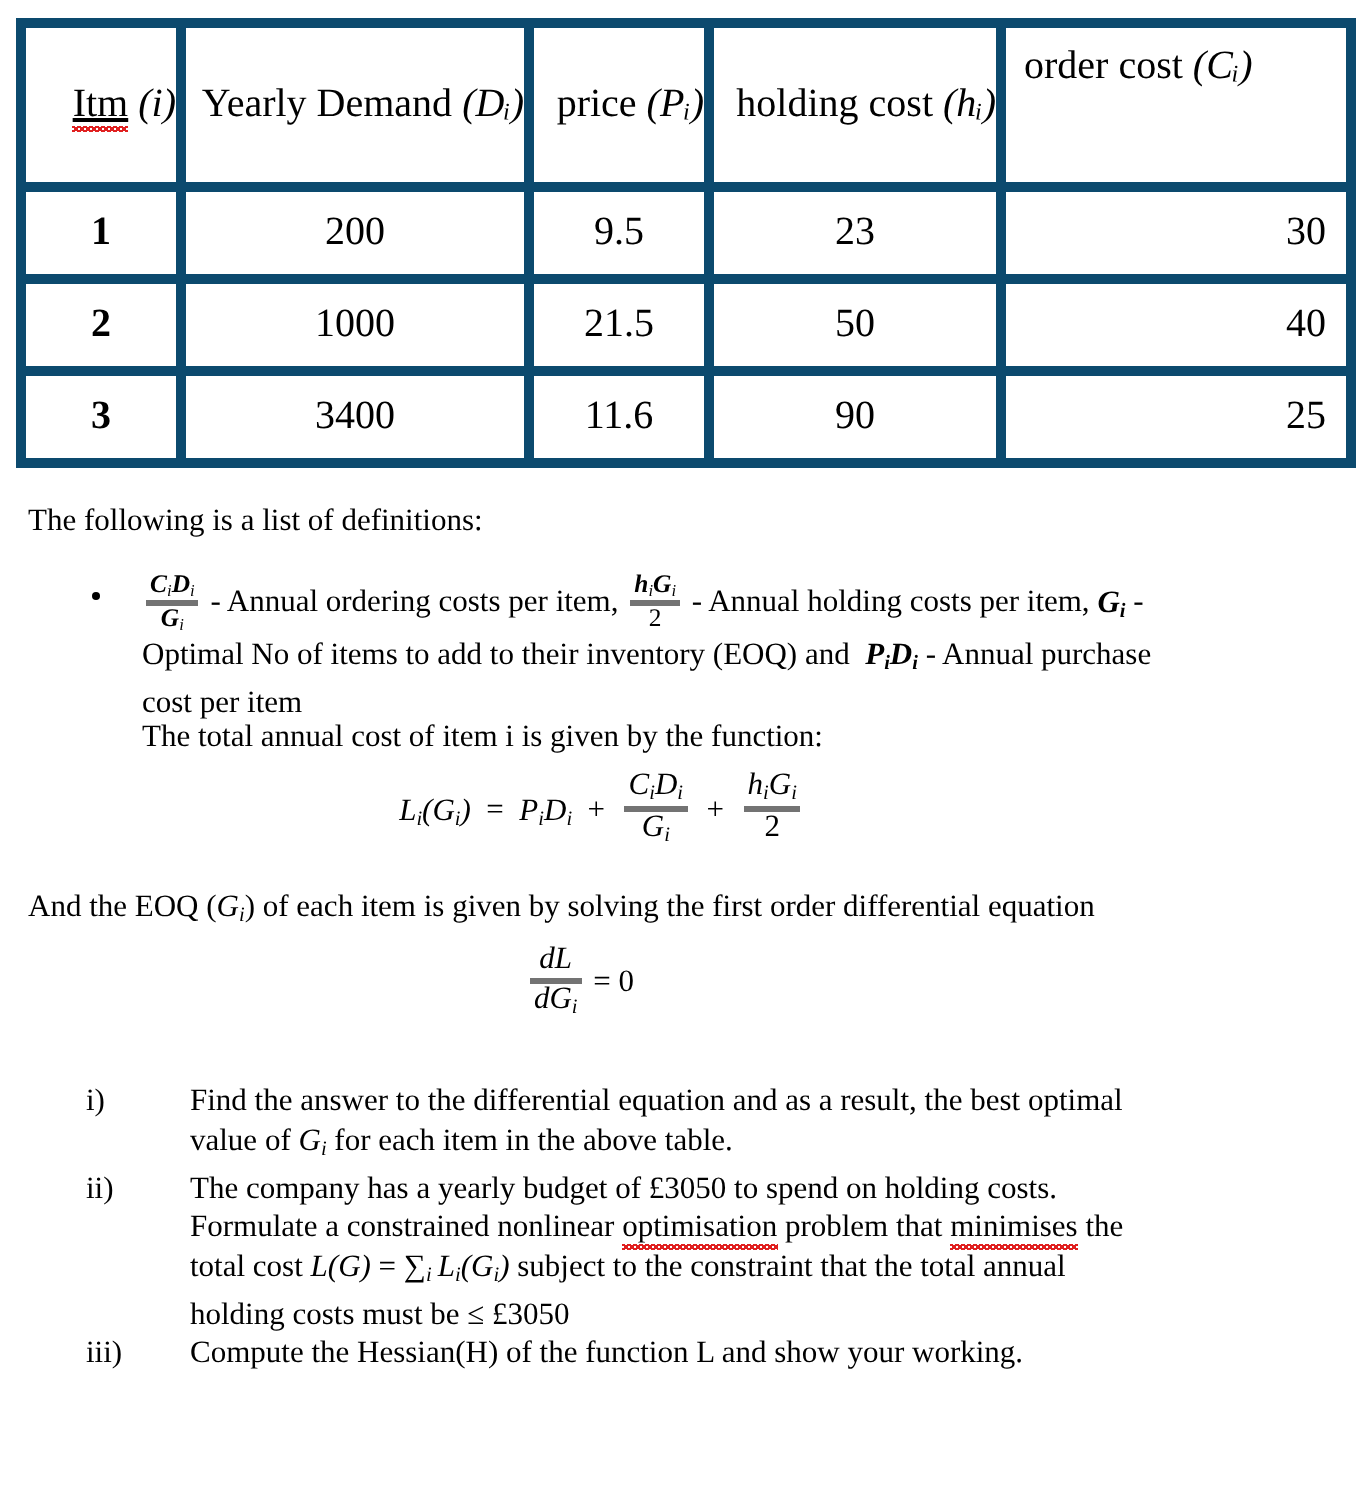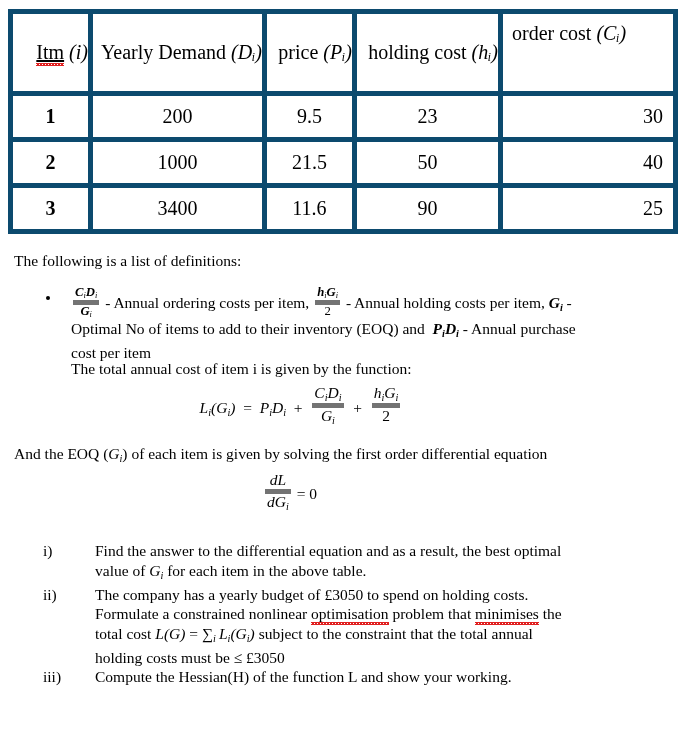--- a/index.html
+++ b/index.html
@@ -97,21 +97,21 @@
   }
   .frac {
     display: inline-block;
     vertical-align: -0.48em;
     text-align: center;
     line-height: 1.08;
     margin: 0 2px;
   }
   .frac > .num {
     display: block;
-    border-bottom: 5px solid #737373;
+    border-bottom: 3px solid #737373;
     padding: 0 2px 0px 2px;
     font-size: 0.82em;
   }
   .frac > .den {
     display: block;
     padding: 0px 2px 0 2px;
     font-size: 0.82em;
   }
   .frac.big { vertical-align: -0.52em; }
   .frac.big > .num, .frac.big > .den { font-size: 1em; }

